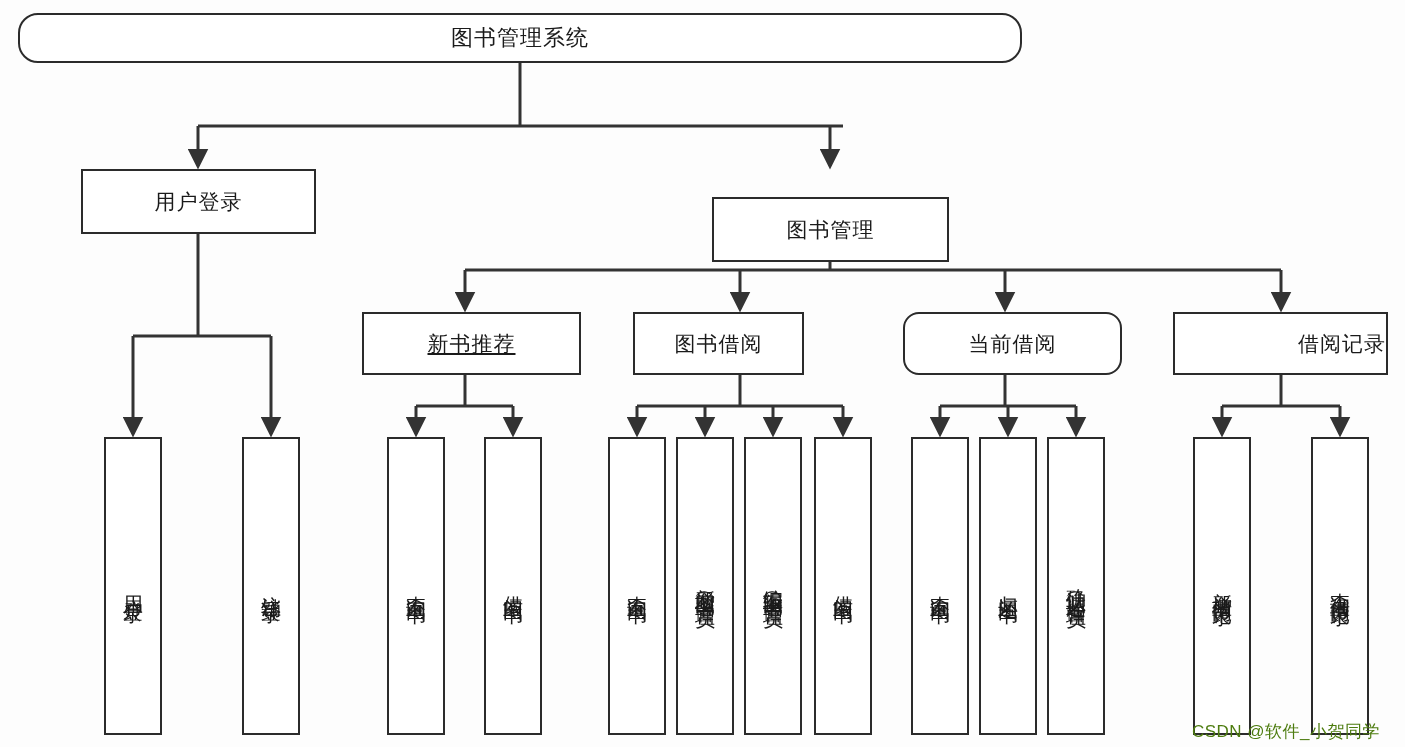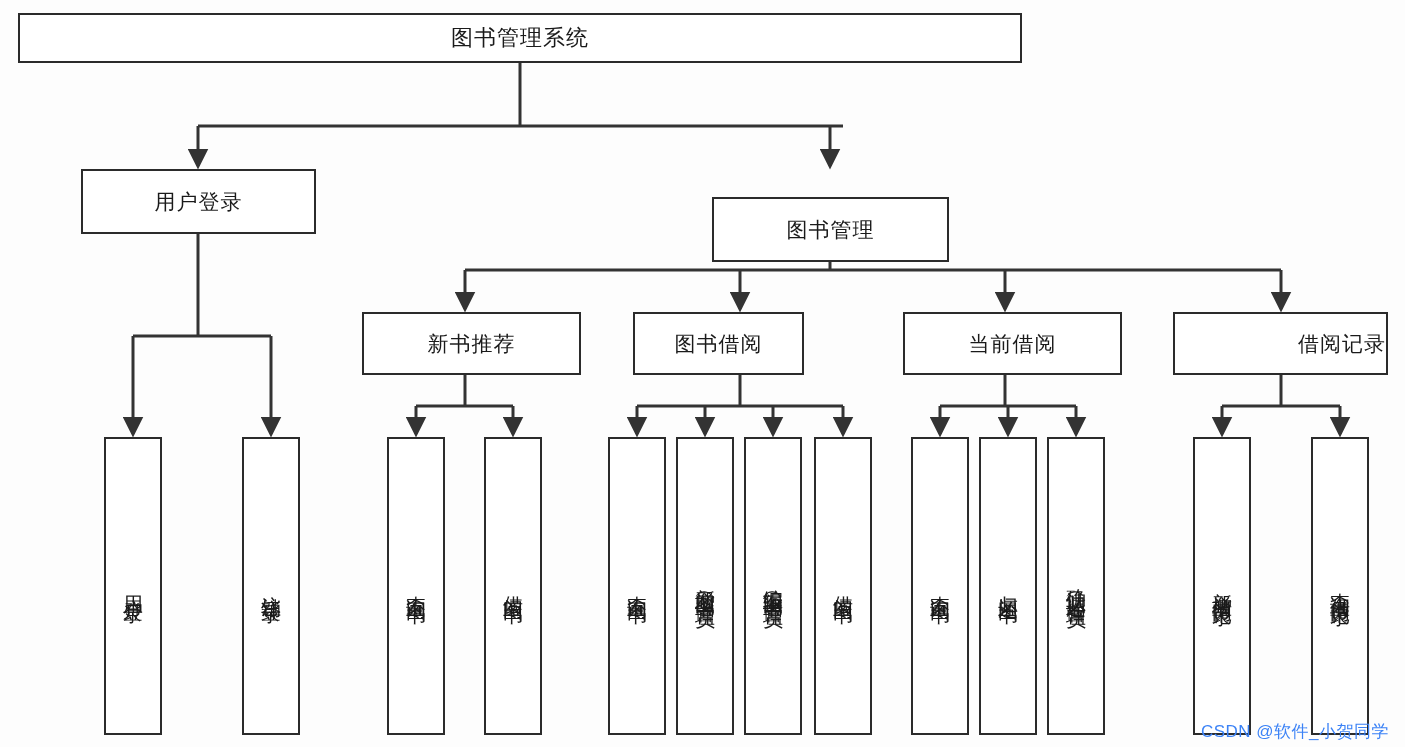--- a/index.html
+++ b/index.html
@@ -56,24 +56,24 @@
     justify-content: center;
     text-align: center;
   }
   .node-v .vlabel {
     writing-mode: vertical-rl;
     text-orientation: upright;
     display: block;
   }
   #watermark {
     position: absolute;
-    right: 16px;
+    right: 25px;
     bottom: 4px;
     font-size: 17px;
-    color: #3b82f6;
+    color: #4d7c0f;
     white-space: nowrap;
     letter-spacing: 0.5px;
   }
 </style>
 </head>
 <body>
 
 <div id="diagram-canvas">
 
   <svg id="connector-layer" viewBox="0 0 1405 747" width="1405" height="747" xmlns="http://www.w3.org/2000/svg">
@@ -119,38 +119,38 @@
       <path d="M 1008 406 L 1008 434" marker-end="url(#arrow)"></path>
       <path d="M 1076 406 L 1076 434" marker-end="url(#arrow)"></path>
 
       <path d="M 1281 375 L 1281 406"></path>
       <path d="M 1222 406 L 1340 406"></path>
       <path d="M 1222 406 L 1222 434" marker-end="url(#arrow)"></path>
       <path d="M 1340 406 L 1340 434" marker-end="url(#arrow)"></path>
     </g>
   </svg>
 
-  <div class="node node-h node-root" style="left:18px; top:13px; width:1004px; height:50px;">
+  <div class="node node-h node-root" style="left:18px; top:13px; width:1004px; height:50px;border-radius:20px;">
     <span>图书管理系统</span>
   </div>
 
   <div class="node node-h" style="left:81px; top:169px; width:235px; height:65px;">
     <span>用户登录</span>
   </div>
   <div class="node node-h" style="left:712px; top:169px; width:237px; height:65px;margin-top:28px;">
     <span>图书管理</span>
   </div>
 
-  <div class="node node-h" style="left:362px; top:312px; width:219px; height:63px;">
+  <div class="node node-h" style="left:362px; top:312px; width:219px; height:63px;text-decoration:underline;">
     <span>新书推荐</span>
   </div>
   <div class="node node-h" style="left:633px; top:312px; width:171px; height:63px;">
     <span>图书借阅</span>
   </div>
-  <div class="node node-h" style="left:903px; top:312px; width:219px; height:63px;">
+  <div class="node node-h" style="left:903px; top:312px; width:219px; height:63px;border-radius:16px;">
     <span>当前借阅</span>
   </div>
   <div class="node node-h" style="left:1173px; top:312px; width:215px; height:63px;justify-content:flex-end;">
     <span>借阅记录</span>
   </div>
 
   <div class="node node-v" style="left:104px; top:437px; width:58px; height:298px;">
     <span class="vlabel">用户登录</span>
   </div>
   <div class="node node-v" style="left:242px; top:437px; width:58px; height:298px;">

